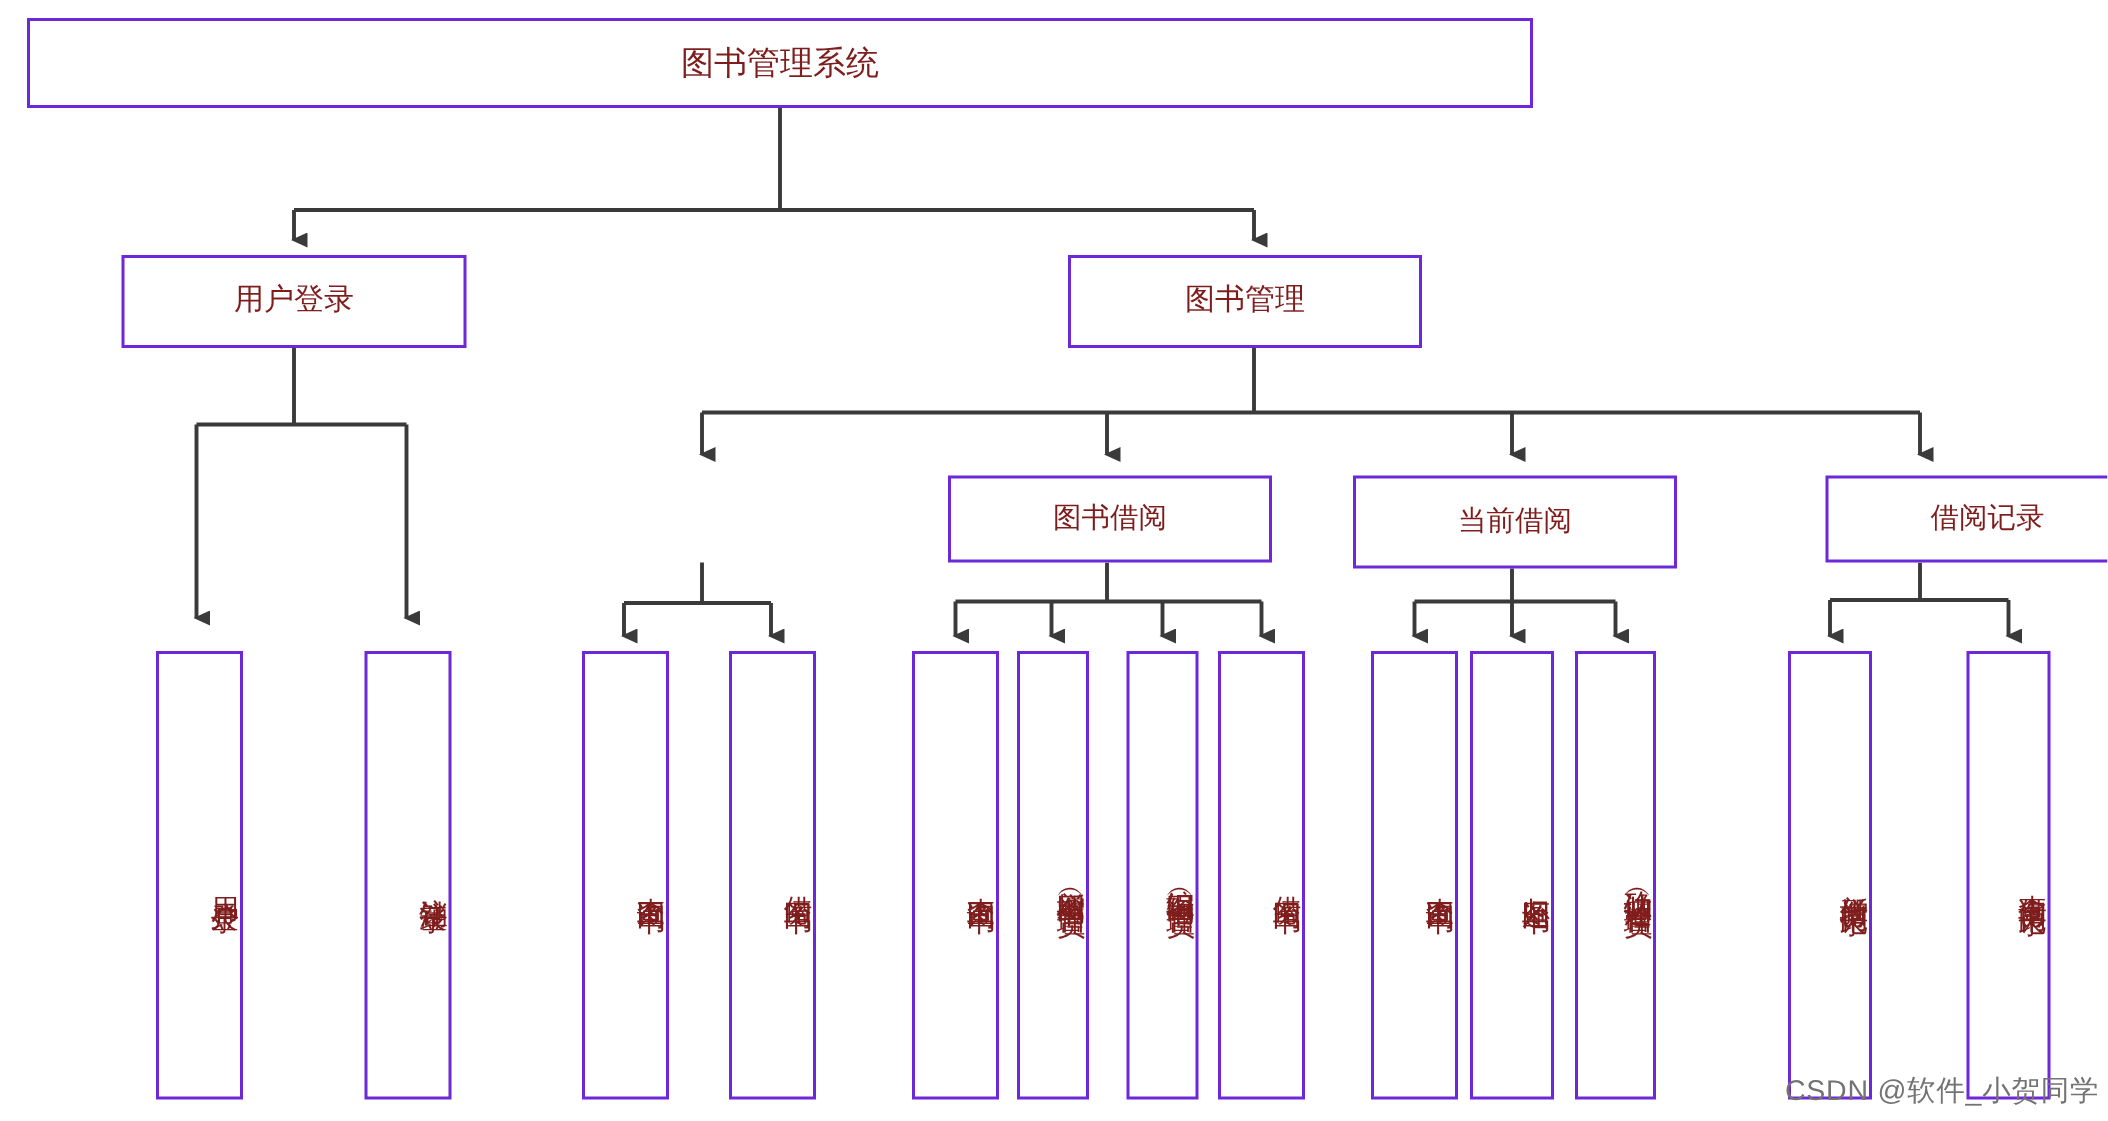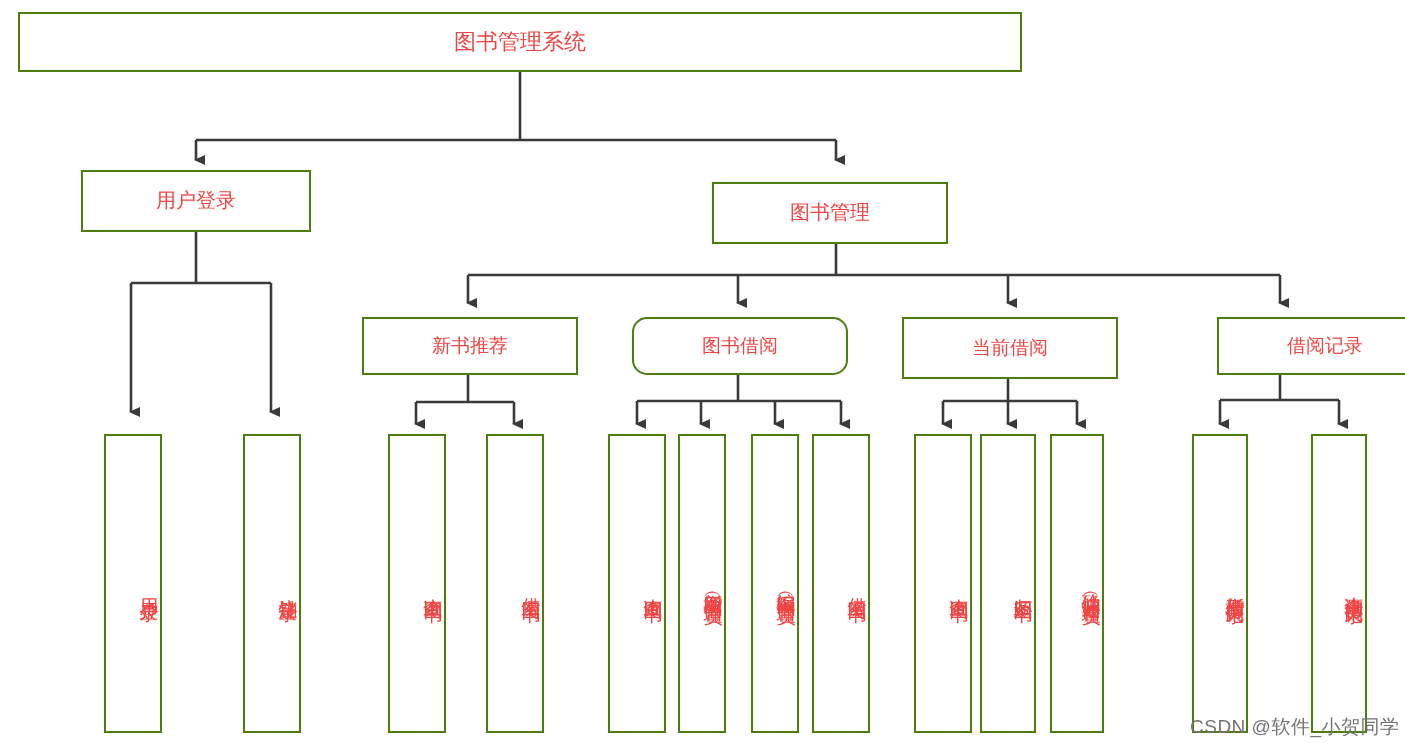--- a/index.html
+++ b/index.html
@@ -18,26 +18,26 @@
   #wires {
     position: absolute;
     left: 0; top: 0;
     width: 1405px;
     height: 747px;
     pointer-events: none;
   }
   .node {
     position: absolute;
     box-sizing: border-box;
-    border: 2px solid #4d7c0f;
+    border: 2px solid #6d28d9;
     background: #ffffff;
     display: flex;
     align-items: center;
     justify-content: center;
-    color: #ef4444;
+    color: #7f1d1d;
     line-height: 1.18;
   }
   .node.root { font-size: 22px; }
   .node.lvl1 { font-size: 20px; }
   .node.lvl2 { font-size: 19px; }
   .node.leaf {
     font-size: 19px;
     writing-mode: vertical-rl;
     text-orientation: upright;
     align-items: flex-start;
@@ -115,28 +115,25 @@
     </g>
   </svg>
 
   <div class="node root" style="left:18px; top:12px; width:1004px; height:60px;">
     <span>图书管理系统</span>
   </div>
 
   <div class="node lvl1" style="left:81px; top:170px; width:230px; height:62px;">
     <span>用户登录</span>
   </div>
-  <div class="node lvl1" style="left:712px; top:182px; width:236px; height:62px;">
+  <div class="node lvl1" style="left:712px; top:170px; width:236px; height:62px;">
     <span>图书管理</span>
   </div>
 
-  <div class="node lvl2" style="left:362px; top:317px; width:216px; height:58px;">
-    <span>新书推荐</span>
-  </div>
-  <div class="node lvl2" style="left:632px; top:317px; width:216px; height:58px;border-radius:15px;">
+  <div class="node lvl2" style="left:632px; top:317px; width:216px; height:58px;">
     <span>图书借阅</span>
   </div>
   <div class="node lvl2" style="left:902px; top:317px; width:216px; height:62px;">
     <span>当前借阅</span>
   </div>
   <div class="node lvl2" style="left:1172px; top:317px; width:216px; height:58px;margin-left:45px;">
     <span>借阅记录</span>
   </div>
 
   <div class="node leaf" style="left:104px; top:434px; width:58px; height:299px;">

